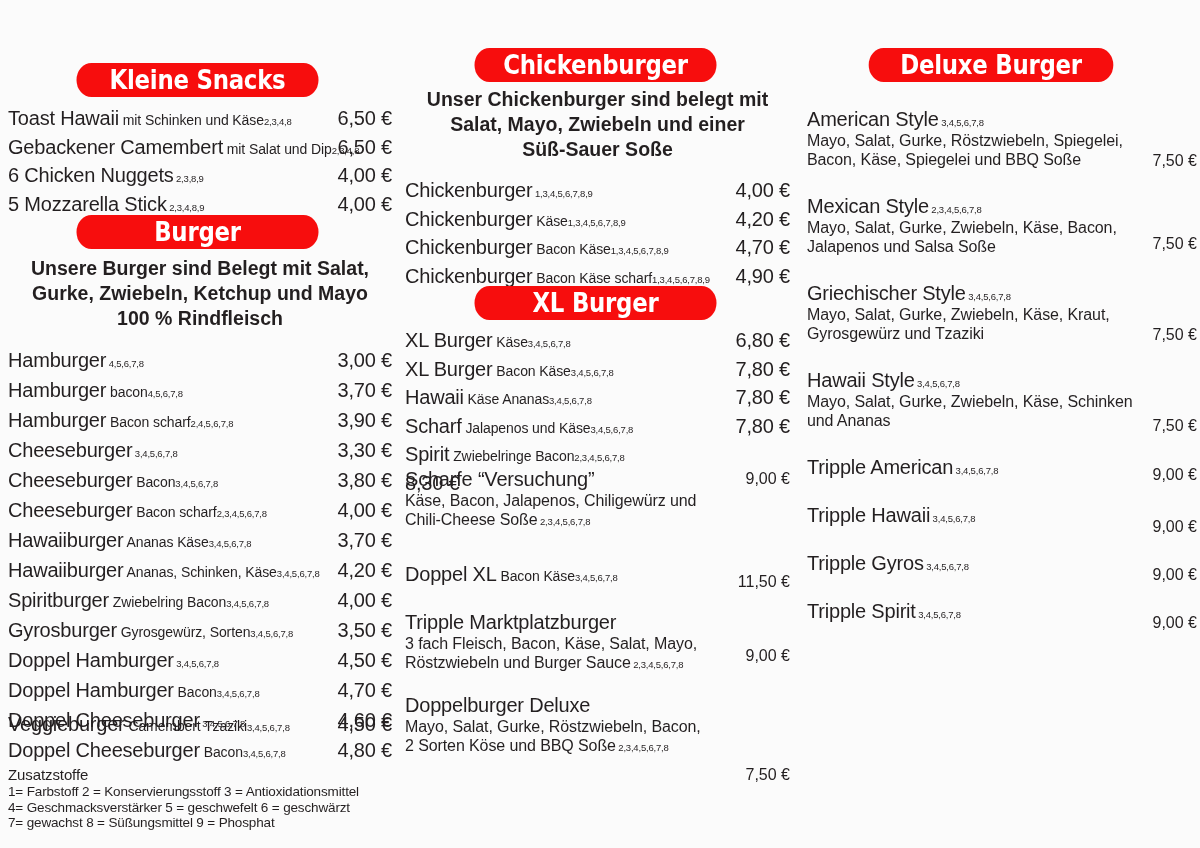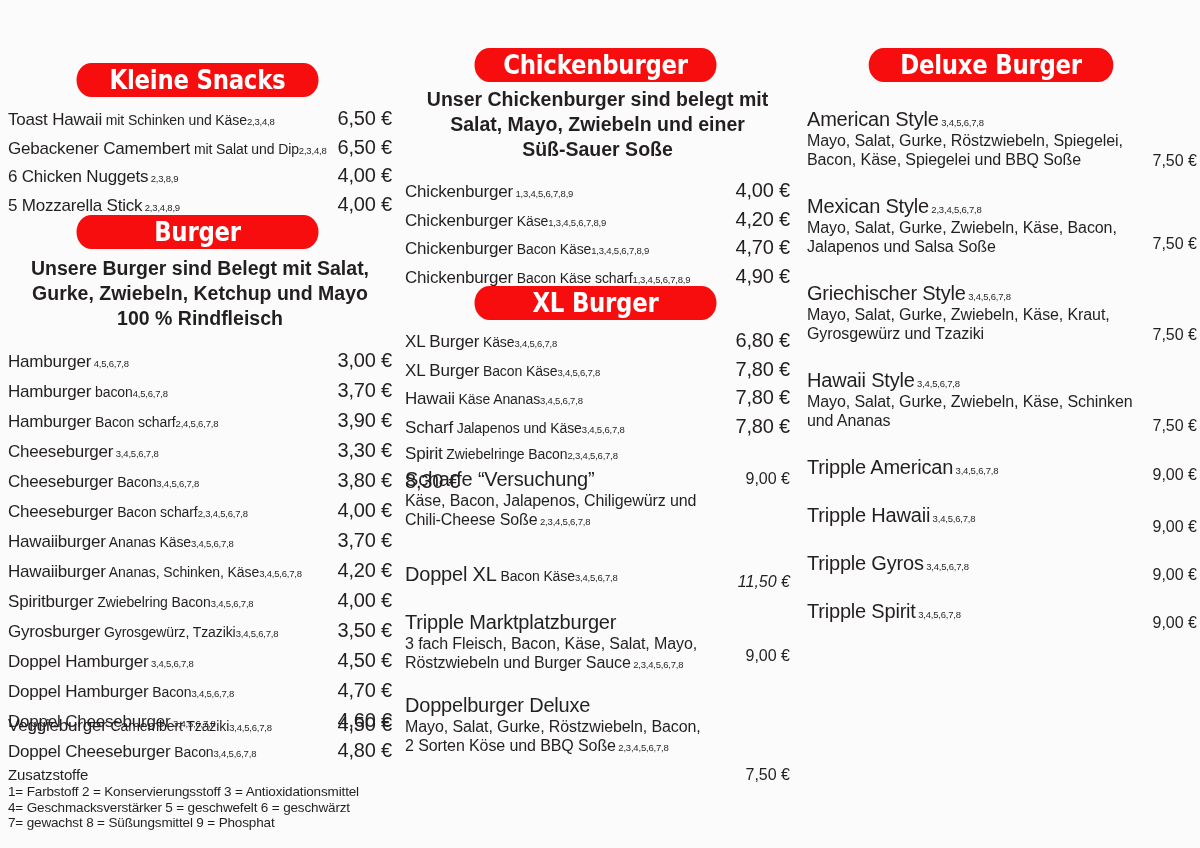--- a/index.html
+++ b/index.html
@@ -64,21 +64,21 @@
     display: flex;
     align-items: baseline;
     width: 100%;
   }
   .row .names {
     flex: 1 1 auto;
     min-width: 0;
     white-space: nowrap;
   }
   .nm {
-    font-size: 17px;
+    font-size: 20px;
     font-weight: 400;
     letter-spacing: -0.2px;
   }
   .desc {
     font-size: 14px;
     font-weight: 400;
     letter-spacing: -0.1px;
   }
   .alg {
     font-size: 9.5px;
@@ -197,21 +197,21 @@
         </div>
         <div class="row" style="line-height: 26px;">
           <div class="names"><span class="nm">Hawaiiburger</span><span class="desc"> Ananas, Schinken, Käse</span><span class="alg">3,4,5,6,7,8</span></div>
           <div class="price">4,20 €</div>
         </div>
         <div class="row" style="line-height: 26px;">
           <div class="names"><span class="nm">Spiritburger</span><span class="desc"> Zwiebelring Bacon</span><span class="alg">3,4,5,6,7,8</span></div>
           <div class="price">4,00 €</div>
         </div>
         <div class="row" style="line-height: 26px;">
-          <div class="names"><span class="nm">Gyrosburger</span><span class="desc"> Gyrosgewürz, Tzaziki</span><span class="alg">3,4,5,6,7,8</span></div>
+          <div class="names"><span class="nm">Gyrosburger</span><span class="desc"> Gyrosgewürz, Sorten</span><span class="alg">3,4,5,6,7,8</span></div>
           <div class="price">3,50 €</div>
         </div>
         <div class="row" style="line-height: 26px;">
           <div class="names"><span class="nm">Doppel Hamburger</span><span class="alg"> 3,4,5,6,7,8</span></div>
           <div class="price">4,50 €</div>
         </div>
         <div class="row" style="line-height: 26px;">
           <div class="names"><span class="nm">Doppel Hamburger</span><span class="desc"> Bacon</span><span class="alg">3,4,5,6,7,8</span></div>
           <div class="price">4,70 €</div>
         </div>
@@ -288,21 +288,21 @@
       </div>
 
     <div id="xl-blocks" style="position: relative; left: 5px; top: 438px; width: 385px; height: 310px;">
         <div class="block" style="position: absolute; top: 0px; left: 0px; width: 100%;">
           <div class="btitle"><span>Scharfe “Versuchung”</span></div>
           <div class="bdesc">Käse, Bacon, Jalapenos, Chiligewürz und<br>Chili-Cheese Soße<span class="alg"> 2,3,4,5,6,7,8</span></div>
           <div class="bprice" style="top: 2px; right: 0px;">9,00 €</div>
         </div>
         <div class="block" style="position: absolute; top: 95px; left: 0px; width: 100%;">
           <div class="btitle"><span>Doppel XL</span><span class="desc"> Bacon Käse</span><span class="alg">3,4,5,6,7,8</span></div>
-          <div class="bprice" style="top: 10px; right: 0px; font-style: italic;">11,50 €</div>
+          <div class="bprice" style="top: 10px; right: 0px;">11,50 €</div>
         </div>
         <div class="block" style="position: absolute; top: 143px; left: 0px; width: 100%;">
           <div class="btitle"><span>Tripple Marktplatzburger</span></div>
           <div class="bdesc">3 fach Fleisch, Bacon, Käse, Salat, Mayo,<br>Röstzwiebeln und Burger Sauce<span class="alg"> 2,3,4,5,6,7,8</span></div>
           <div class="bprice" style="top: 36px; right: 0px;">9,00 €</div>
         </div>
         <div class="block" style="position: absolute; top: 226px; left: 0px; width: 100%;">
           <div class="btitle"><span>Doppelburger Deluxe</span></div>
           <div class="bdesc">Mayo, Salat, Gurke, Röstzwiebeln, Bacon,<br>2 Sorten Köse und BBQ Soße<span class="alg"> 2,3,4,5,6,7,8</span></div>
           <div class="bprice" style="top: 72px; right: 0px;">7,50 €</div>

